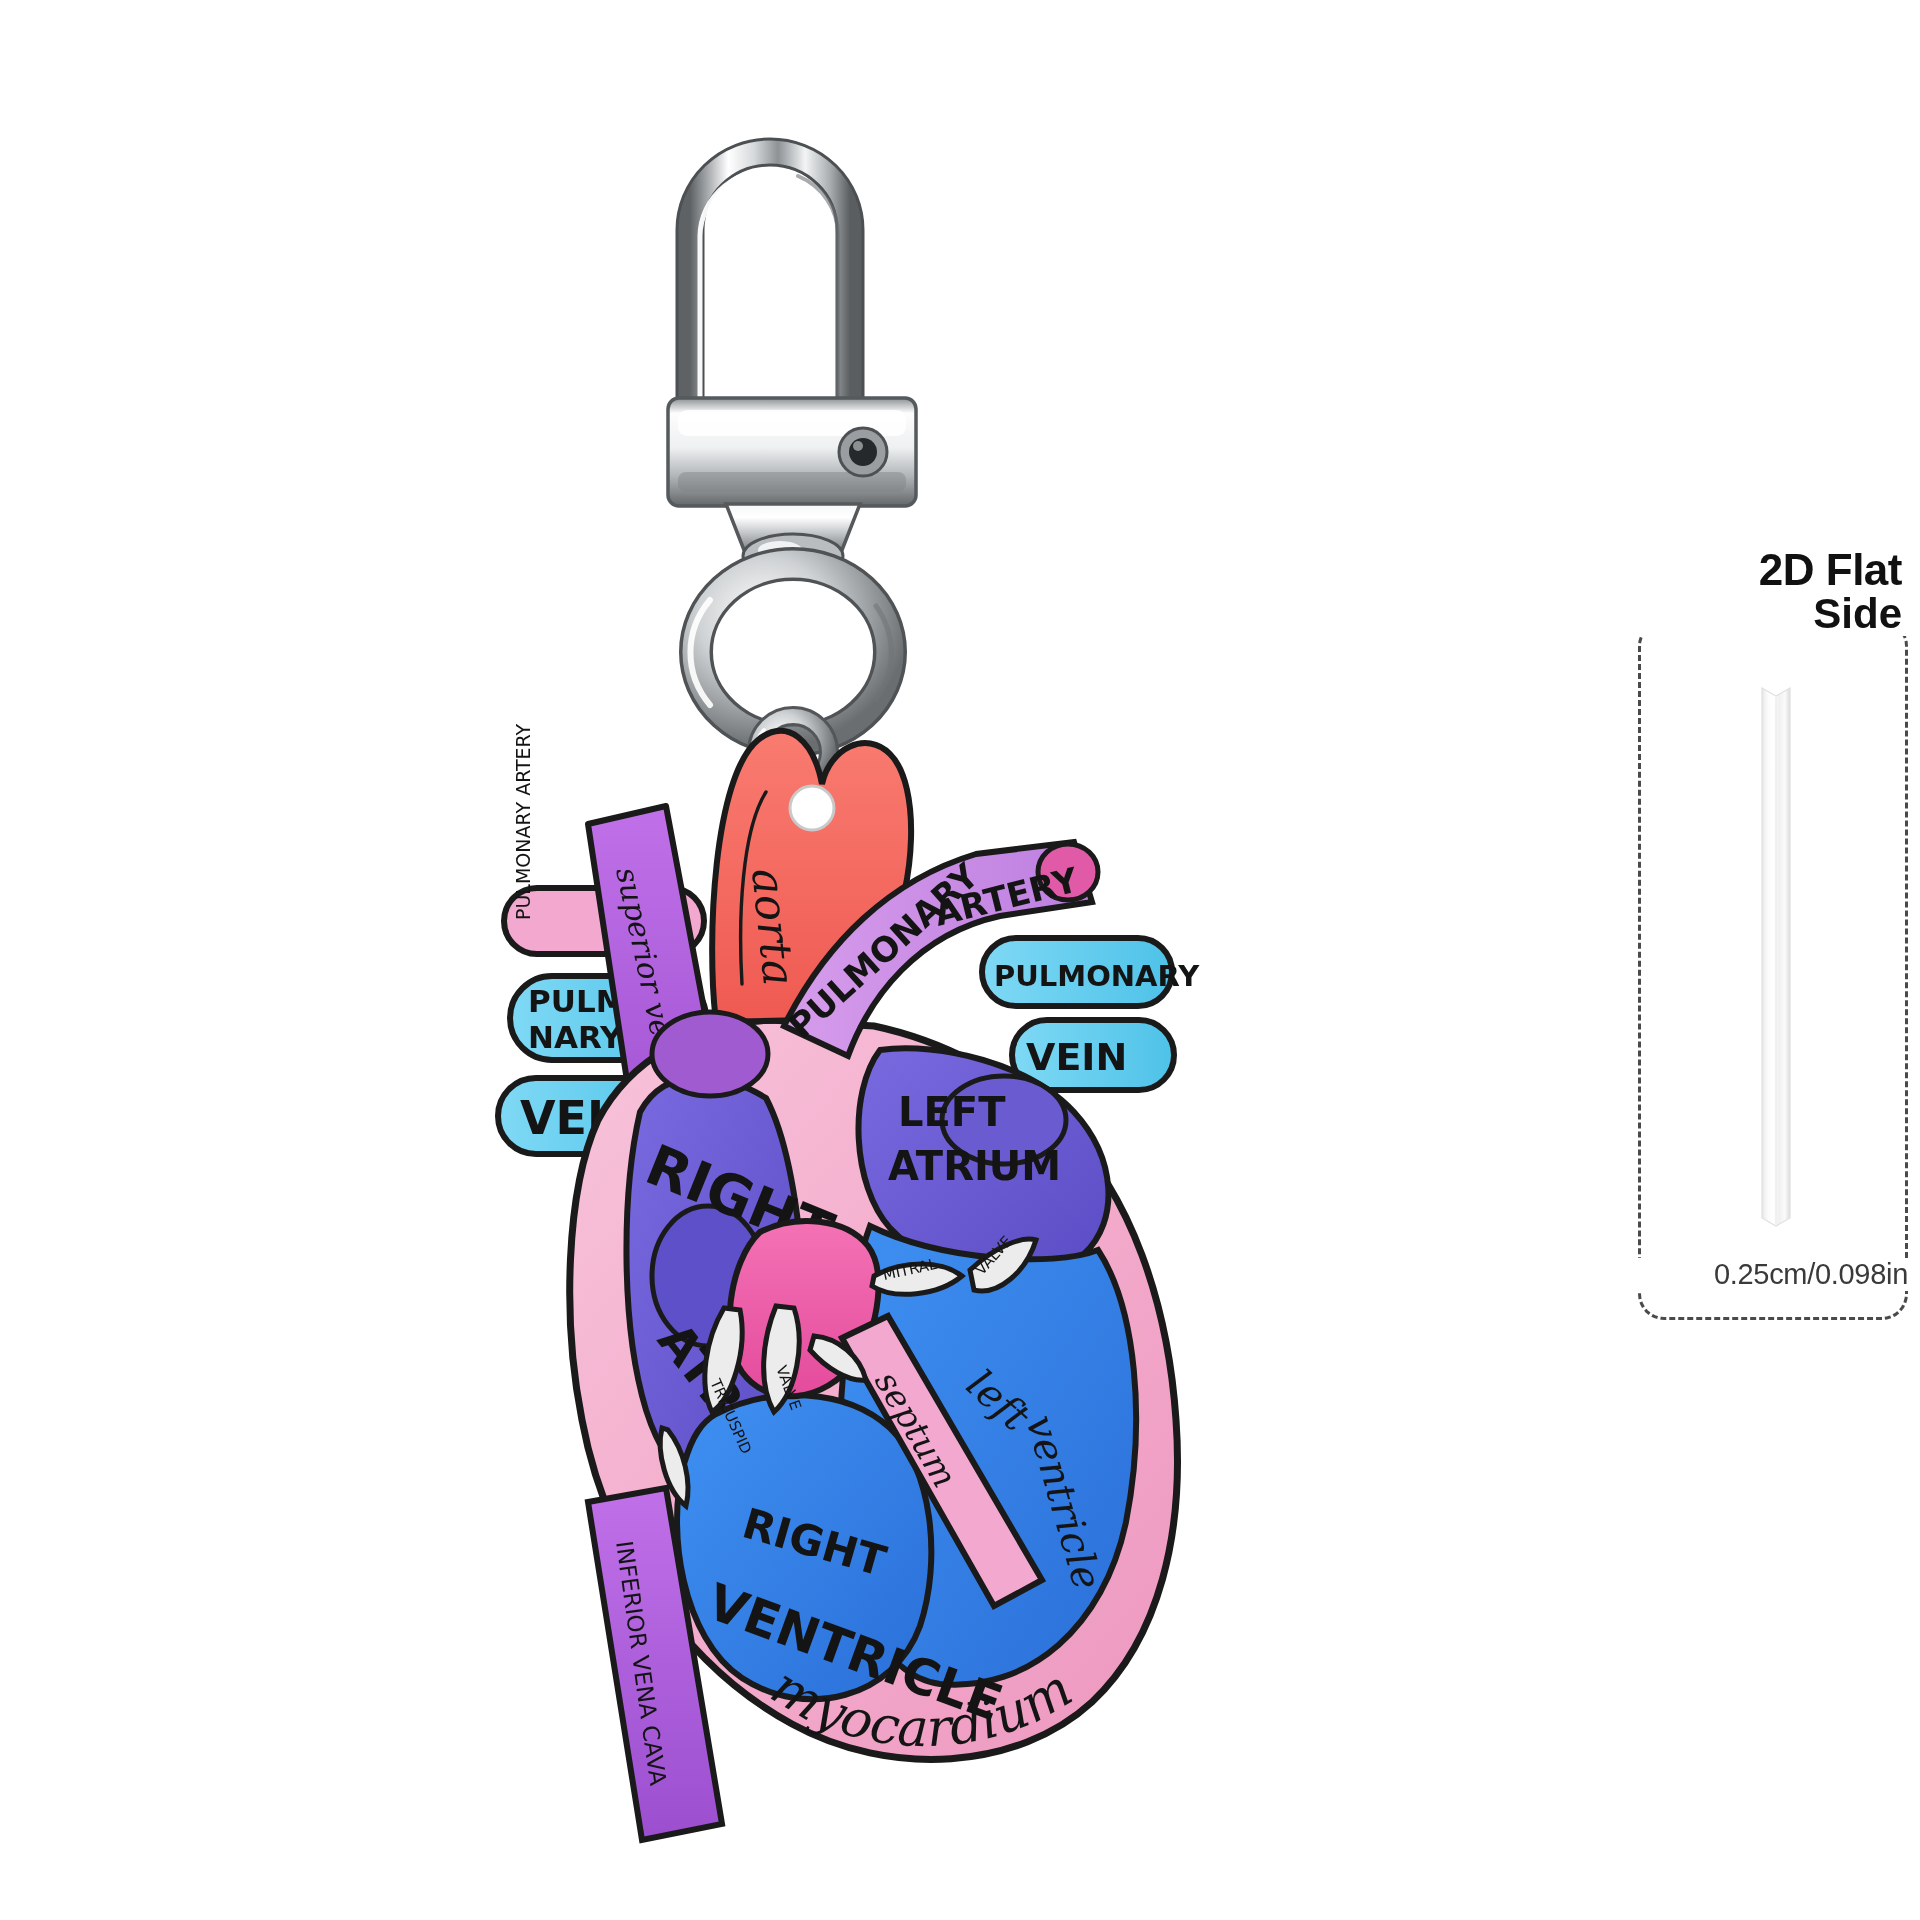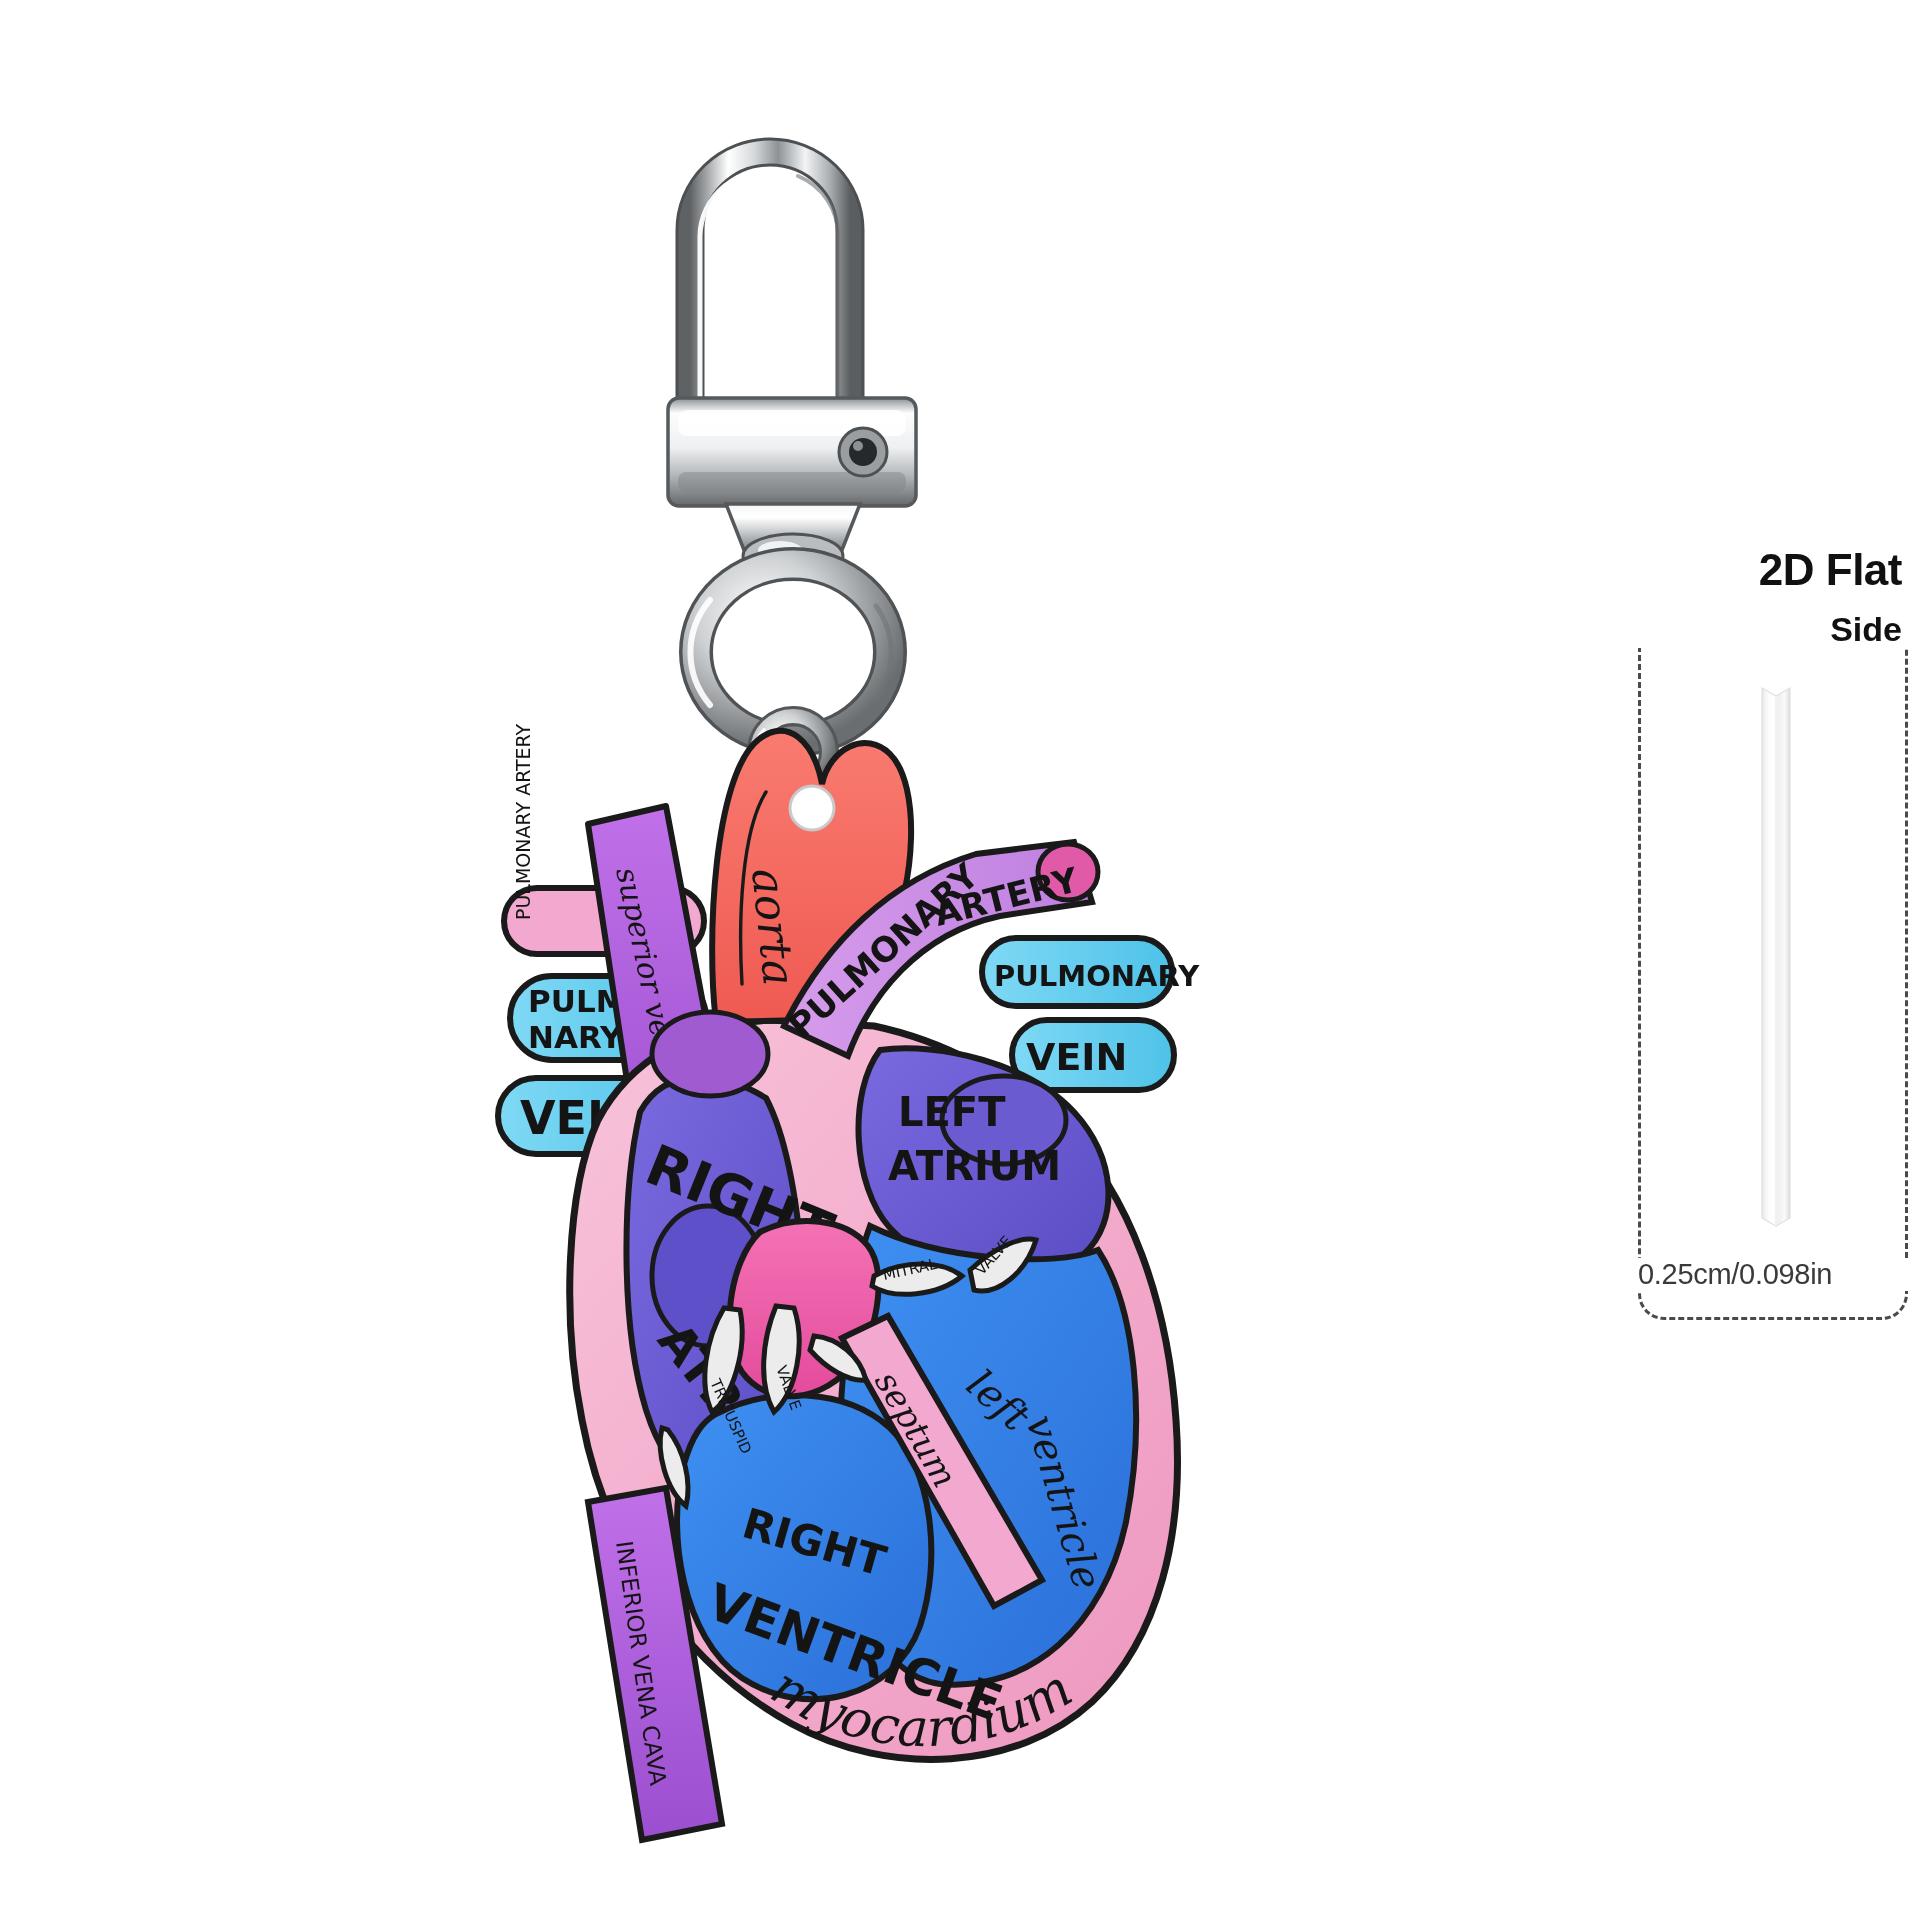--- a/index.html
+++ b/index.html
@@ -26,29 +26,29 @@
   }
   #side-title-wrap {
     position: absolute; left: 1638px; top: 548px; width: 270px;
     text-align: right; background: #fff; padding: 0 6px; z-index: 5;
   }
   #side-title {
     font-size: 44px; font-weight: bold; color: #111; letter-spacing: -0.5px;
     line-height: 1.0;
   }
   #side-sub {
-    font-size: 34px; font-weight: bold; color: #111; line-height: 1.05; margin-top: 20px;
+    font-size: 42px; font-weight: bold; color: #111; line-height: 1.05; margin-top: 0;
   }
   #side-strip-wrap {
     position: absolute; left: 0; top: 55px; width: 270px; height: 560px;
     display: flex; align-items: flex-start; justify-content: center;
   }
   #thick-label {
     position: absolute; left: 1638px; top: 1258px; width: 270px;
-    text-align: left; background: #fff; z-index: 5;
+    text-align: right; background: #fff; z-index: 5;
     font-size: 29px; color: #3a3a3a; letter-spacing: -0.3px;
   }
 </style>
 </head>
 <body>
 
 <div id="stage">
 
   <div id="hardware">
     <svg viewBox="0 0 320 700" width="320" height="700">

